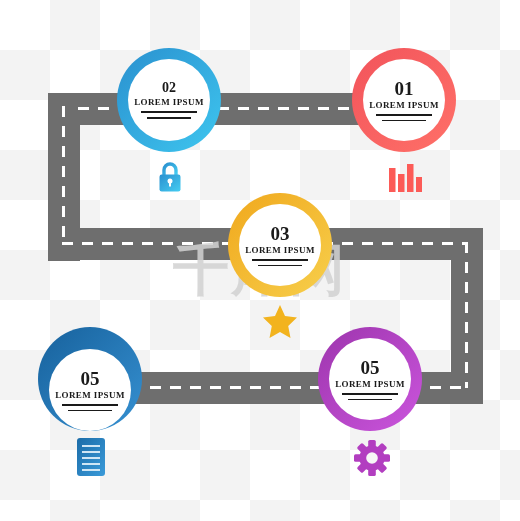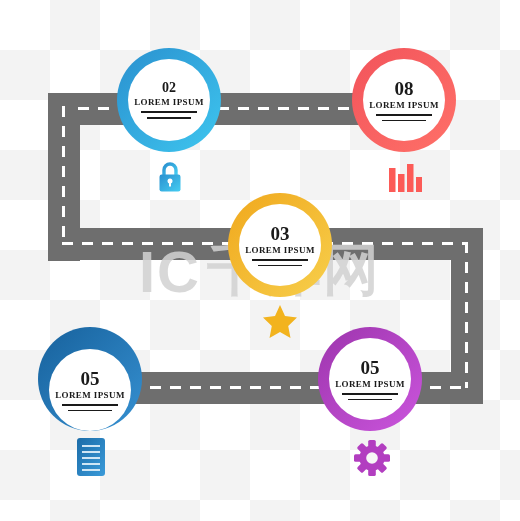--- a/index.html
+++ b/index.html
@@ -99,21 +99,20 @@
     <div class="road" style="left:115px;top:372px;width:368px;height:32px;"></div>
 
     <div class="dash-h" style="left:78px;top:107px;width:362px;"></div>
     <div class="dash-v" style="left:62px;top:106px;height:138px;"></div>
     <div class="dash-h" style="left:62px;top:242px;width:406px;"></div>
     <div class="dash-v" style="left:465px;top:242px;height:146px;"></div>
     <div class="dash-h" style="left:130px;top:386px;width:336px;"></div>
   </div>
 
   <div id="watermark">
-    <span class="wm-ic">IC</span>
     <span>千库网</span>
   </div>
 
   <div class="node" style="left:117px;top:48px;">
     <div class="ring" style="width:104px;height:104px;background:linear-gradient(135deg,#2a90cf 0%,#3ec6ef 100%);">
       <div class="ring-inner" style="width:82px;height:82px;">
         <div class="num" style="font-size:14px;margin-bottom:3px;">02</div>
         <div class="lorem" style="font-size:9px;">LOREM IPSUM</div>
         <div class="rule1" style="width:56px;height:1.6px;margin-top:4px;"></div>
         <div class="rule2" style="width:44px;height:1.6px;margin-top:4px;"></div>
@@ -132,21 +131,21 @@
       <path d="M8 15 V10 a6 6 0 0 1 12 0 v5" fill="none" stroke="url(#gLock)" stroke-width="3.4"></path>
       <rect x="3.5" y="14.5" width="21" height="17" rx="2.2" fill="url(#gLock)"></rect>
       <circle cx="14" cy="21" r="2.5" fill="#ffffff"></circle>
       <rect x="13" y="21" width="2" height="5.5" fill="#ffffff"></rect>
     </svg>
   </div>
 
   <div class="node" style="left:352px;top:48px;">
     <div class="ring" style="width:104px;height:104px;background:linear-gradient(135deg,#f2545b 0%,#ff7068 100%);">
       <div class="ring-inner" style="width:82px;height:82px;">
-        <div class="num" style="font-size:19px;margin-bottom:3px;">08</div>
+        <div class="num" style="font-size:19px;margin-bottom:3px;">01</div>
         <div class="lorem" style="font-size:9px;">LOREM IPSUM</div>
         <div class="rule1" style="width:56px;height:1.6px;margin-top:4px;"></div>
         <div class="rule2" style="width:44px;height:1.6px;margin-top:4px;"></div>
       </div>
     </div>
   </div>
 
   <div class="icon-wrap" style="left:388px;top:160px;width:34px;height:32px;">
     <svg viewBox="0 0 34 32" width="34" height="32" aria-hidden="true">
       <rect x="1" y="8" width="6.5" height="24" fill="#fc5b57"></rect>

